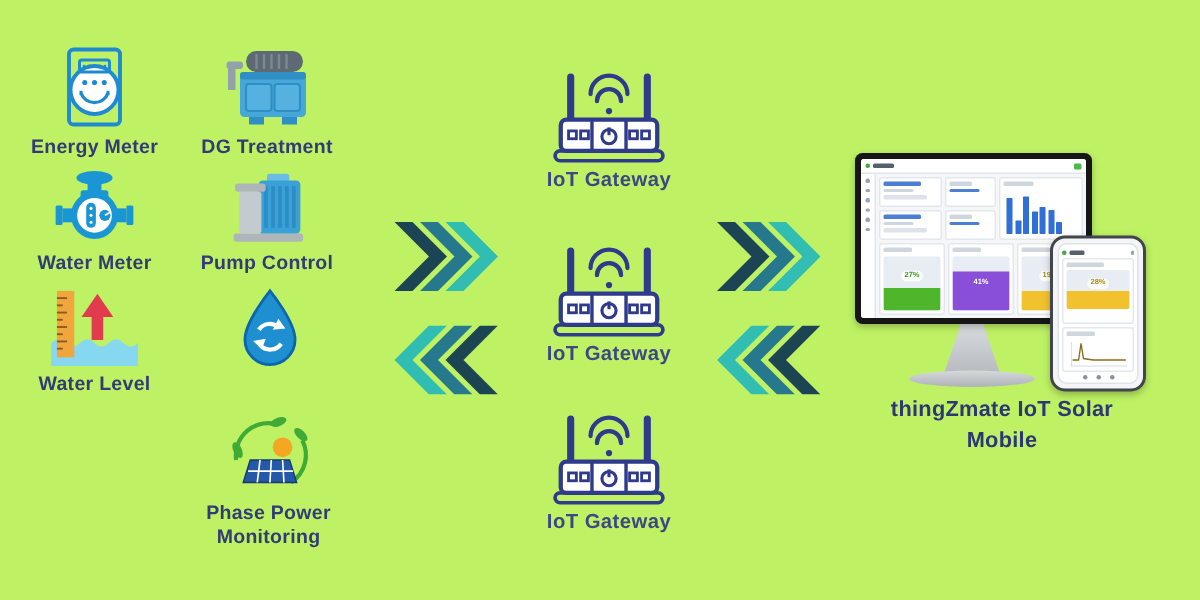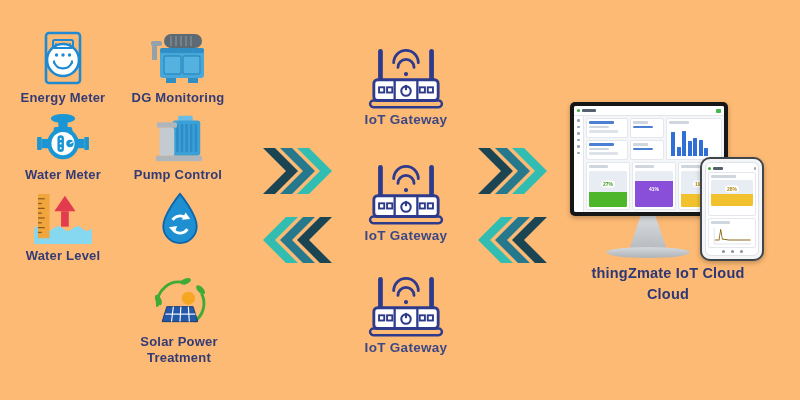--- a/index.html
+++ b/index.html
@@ -1,16 +1,16 @@
 <!DOCTYPE html>
 <html><head>
 <meta charset="utf-8">
 <style>
   html,body{margin:0;padding:0;background:#fff;}
-  .canvas{position:relative;width:800px;height:400px;background:#fdba74;overflow:hidden;
+  .canvas{position:relative;width:800px;height:400px;background:#bef264;overflow:hidden;
           font-family:"Liberation Sans",sans-serif;}
   
   .device{position:absolute;display:flex;flex-direction:column;align-items:center;text-align:center;}
   .device .dlbl{font-weight:bold;font-size:13px;color:#333b76;line-height:1.22;margin-top:4px;letter-spacing:.2px;}
   
   .gateway{position:absolute;width:110px;display:flex;flex-direction:column;align-items:center;}
   .gateway .glbl{font-weight:bold;font-size:13.5px;color:#3d4784;margin-top:2px;letter-spacing:.3px;}
   
   .arrow{position:absolute;width:69px;height:46px;}
   
@@ -101,21 +101,21 @@
       <line x1="35" y1="6" x2="35" y2="16" stroke="#7c8993" stroke-width="1.6"></line>
       <line x1="40" y1="6" x2="40" y2="16" stroke="#7c8993" stroke-width="1.6"></line>
       <line x1="45" y1="6" x2="45" y2="16" stroke="#7c8993" stroke-width="1.6"></line>
       <rect x="14" y="18" width="44" height="30" rx="3" fill="#47a7d8"></rect>
       <rect x="14" y="18" width="44" height="5" rx="2" fill="#2f8fc4"></rect>
       <rect x="18" y="26" width="17" height="18" rx="2" fill="#55b2e0" stroke="#2f8fc4" stroke-width="1.4"></rect>
       <rect x="37" y="26" width="17" height="18" rx="2" fill="#55b2e0" stroke="#2f8fc4" stroke-width="1.4"></rect>
       <rect x="20" y="48" width="10" height="5" fill="#2f8fc4"></rect>
       <rect x="42" y="48" width="10" height="5" fill="#2f8fc4"></rect>
     </svg>
-    <div class="dlbl">DG Monitoring</div>
+    <div class="dlbl">DG Treatment</div>
   </div>
 
   <div class="device" style="left:12px;top:113px;width:102px;">
     <svg width="60" height="50" viewBox="0 0 64 54">
       <ellipse cx="32" cy="6" rx="13" ry="5" fill="#1a96d4"></ellipse>
       <rect x="27" y="9" width="10" height="8" fill="#1a96d4"></rect>
       <rect x="22" y="15" width="20" height="6" rx="2" fill="#1a96d4"></rect>
       <rect x="4" y="26" width="5" height="14" rx="1" fill="#1a96d4"></rect>
       <rect x="9" y="28" width="9" height="10" fill="#1a96d4"></rect>
       <rect x="55" y="26" width="5" height="14" rx="1" fill="#1a96d4"></rect>
@@ -184,21 +184,21 @@
       <ellipse cx="39" cy="9" rx="6" ry="3" fill="#3faa35" transform="rotate(-20 39 9)"></ellipse>
       <ellipse cx="10" cy="29" rx="6" ry="3" fill="#3faa35" transform="rotate(65 10 29)"></ellipse>
       <ellipse cx="55" cy="18" rx="6" ry="3" fill="#3faa35" transform="rotate(45 55 18)"></ellipse>
       <circle cx="42" cy="27" r="7" fill="#f5a623"></circle>
       <polygon points="14,52 52,52 47,36 19,36" fill="#2458a8" stroke="#16396e" stroke-width="1"></polygon>
       <line x1="26" y1="36" x2="24" y2="52" stroke="#fff" stroke-width="1.2"></line>
       <line x1="34" y1="36" x2="33" y2="52" stroke="#fff" stroke-width="1.2"></line>
       <line x1="42" y1="36" x2="43" y2="52" stroke="#fff" stroke-width="1.2"></line>
       <line x1="17.5" y1="44" x2="49.5" y2="44" stroke="#fff" stroke-width="1.2"></line>
     </svg>
-    <div class="dlbl">Solar Power Treatment</div>
+    <div class="dlbl">Phase Power Monitoring</div>
   </div>
 
   <svg class="arrow" style="left:263px;top:148px;" viewBox="0 0 69 46">
     <polygon points="0,0 12,0 35,23 12,46 0,46 23,23" fill="#1c4553"></polygon>
     <polygon points="17,0 29,0 52,23 29,46 17,46 40,23" fill="#26798d"></polygon>
     <polygon points="34,0 46,0 69,23 46,46 34,46 57,23" fill="#32bdb2"></polygon>
   </svg>
   <svg class="arrow" style="left:263px;top:217px;" viewBox="0 0 69 46">
     <g transform="translate(69,0) scale(-1,1)">
       <polygon points="0,0 12,0 35,23 12,46 0,46 23,23" fill="#1c4553"></polygon>
@@ -391,17 +391,17 @@
       </div>
       <div class="pnav">
         <span class="ndot"></span>
           <span class="ndot"></span>
           <span class="ndot"></span>
       </div>
     </div>
   </div>
 
   <div class="caption">
-    <div>thingZmate IoT Cloud</div>
-    <div>Cloud</div>
+    <div>thingZmate IoT Solar</div>
+    <div>Mobile</div>
   </div>
 
 </div>
 
 </body></html>

